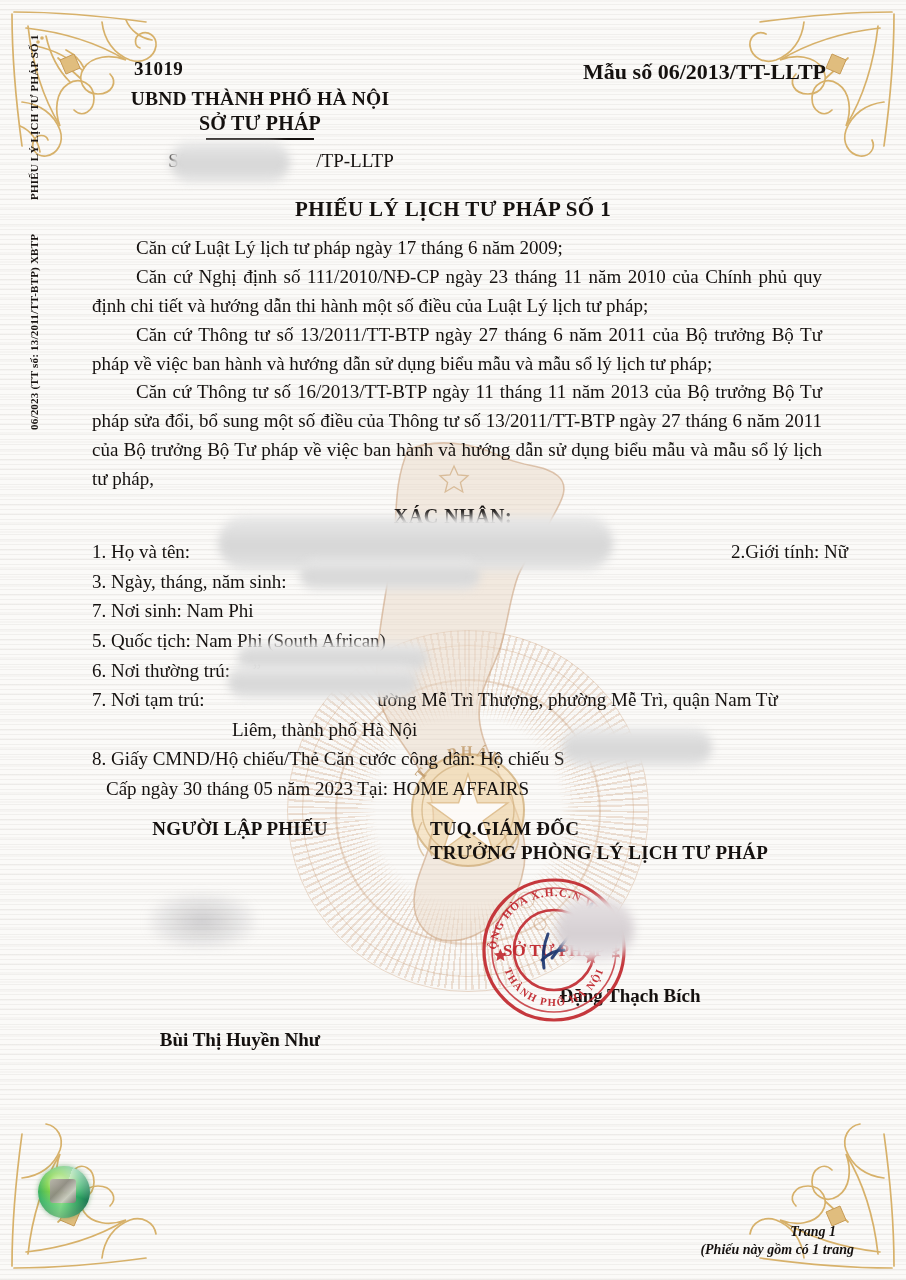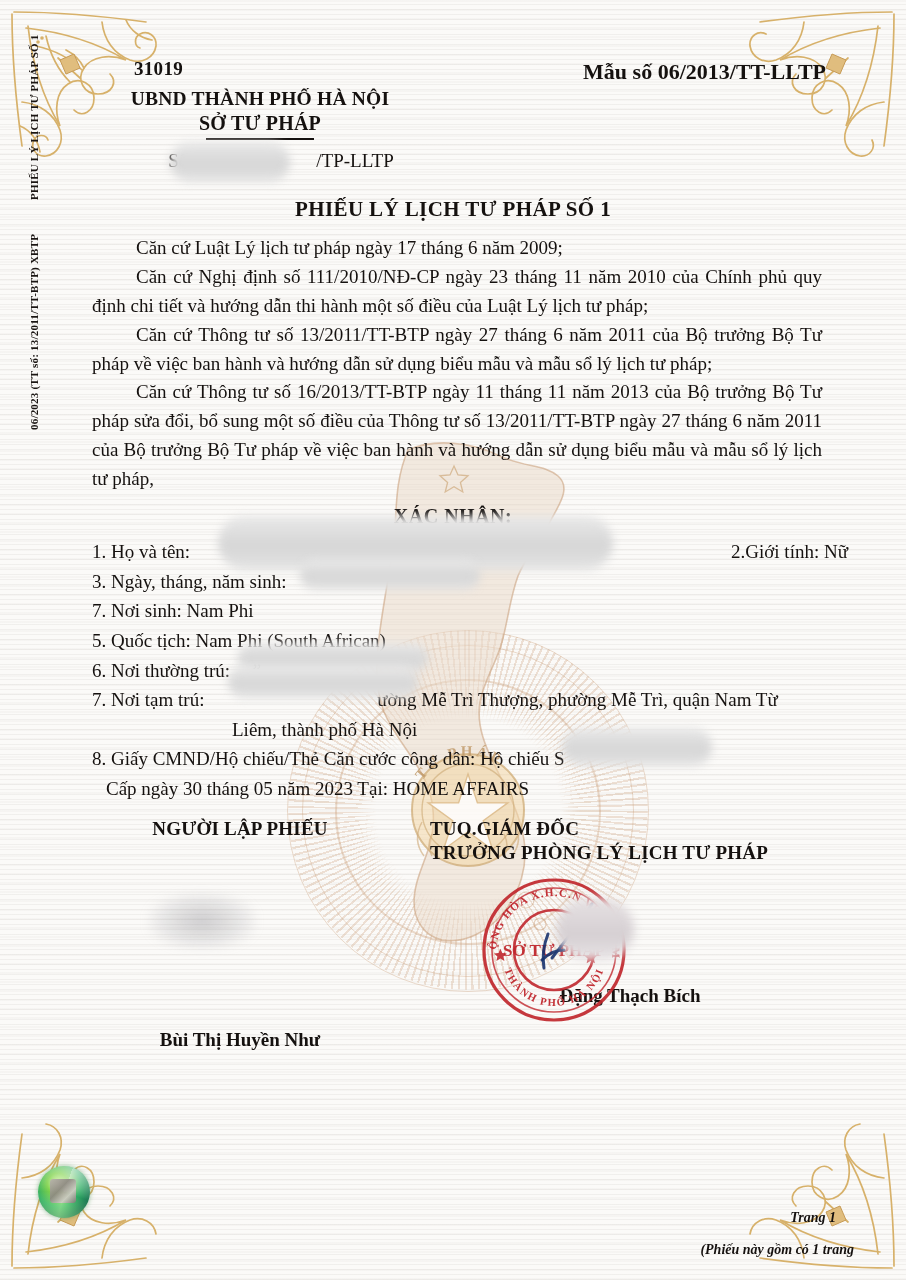--- a/index.html
+++ b/index.html
@@ -221,21 +221,21 @@
     color:#1a1512;
   }
   .side-text span{display:inline-block;}
 
   
   .footer{
     position:absolute;right:52px;bottom:22px;text-align:right;
     font-style:italic;font-size:14px;font-weight:600;
   }
   .footer .pg{padding-right:18px;}
-  .footer .note{margin-top:16px;}
+  .footer .note{margin-top:2px;}
 </style>
 </head>
 <body>
 
 <div class="page">
 
   <div class="paper-texture"></div>
   <div class="paper-texture2"></div>
 
   <div class="watermark">

